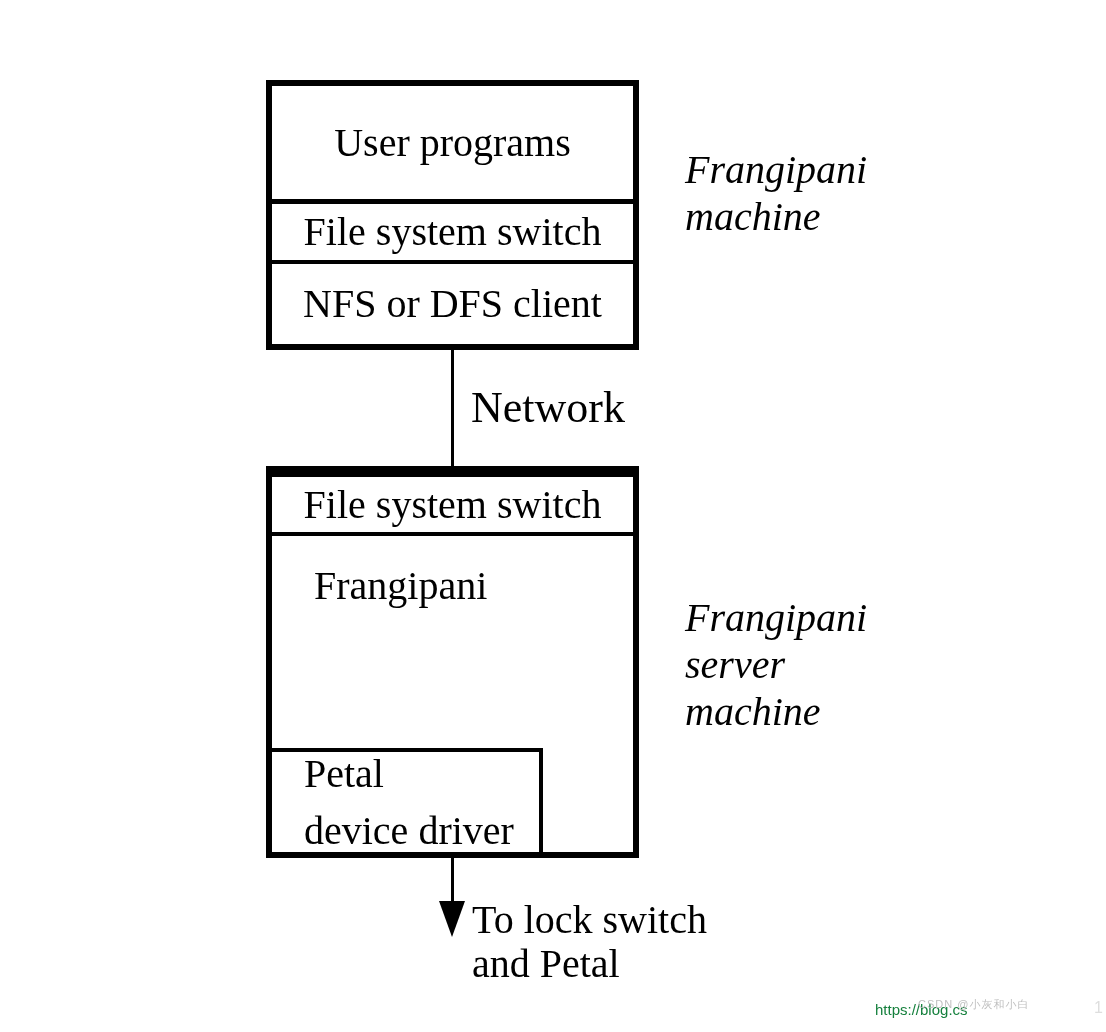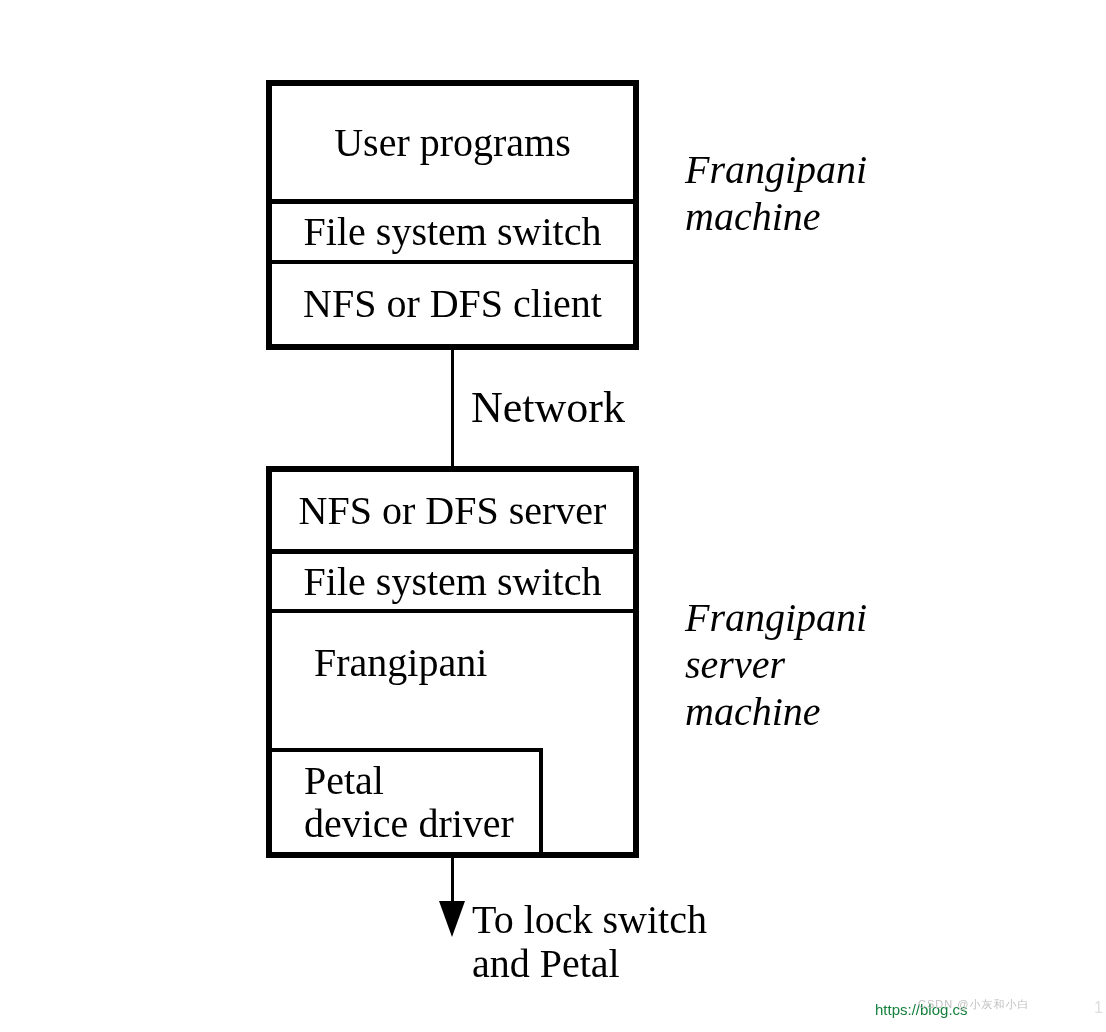--- a/index.html
+++ b/index.html
@@ -66,21 +66,21 @@
     height: 104px;
     box-sizing: border-box;
     border-top: 4px solid #000;
     border-right: 4px solid #000;
     background: #ffffff;
     font-size: 40px;
     line-height: 43px;
     padding-left: 32px;
     display: flex;
     flex-direction: column;
-    justify-content: center;
+    justify-content: space-between;
   }
   .vline {
     position: absolute;
     width: 3px;
     background: #000000;
   }
   .network-line { left: 451px; top: 349px; height: 118px; }
   .arrow-line   { left: 451px; top: 857px; height: 50px; }
   .arrowhead {
     position: absolute;
@@ -146,23 +146,20 @@
 
   <div class="machine-label client-label">
     <div>Frangipani</div>
     <div>machine</div>
   </div>
 
   <div class="vline network-line"></div>
   <div class="network-label">Network</div>
 
   <div class="box server-box">
-    <div class="row row-nfs-s">
-      <span>NFS or DFS server</span>
-    </div>
     <div class="row row-fss-s">
       <span>File system switch</span>
     </div>
     <div class="module-section">
       <div>Frangipani</div>
       <div class="petal-box">
         <div>Petal</div>
         <div>device driver</div>
       </div>
     </div>

